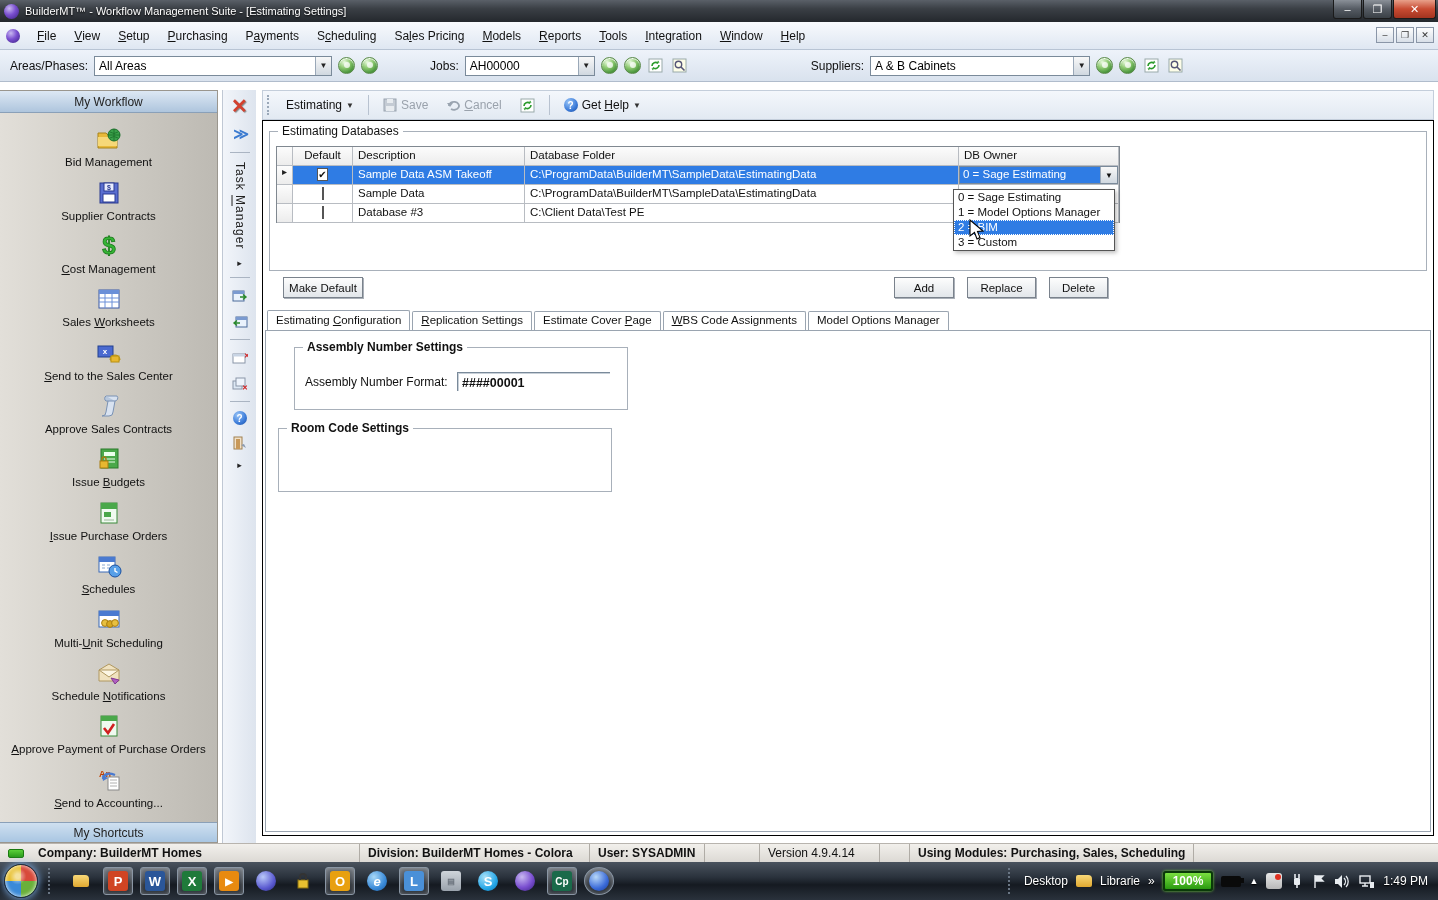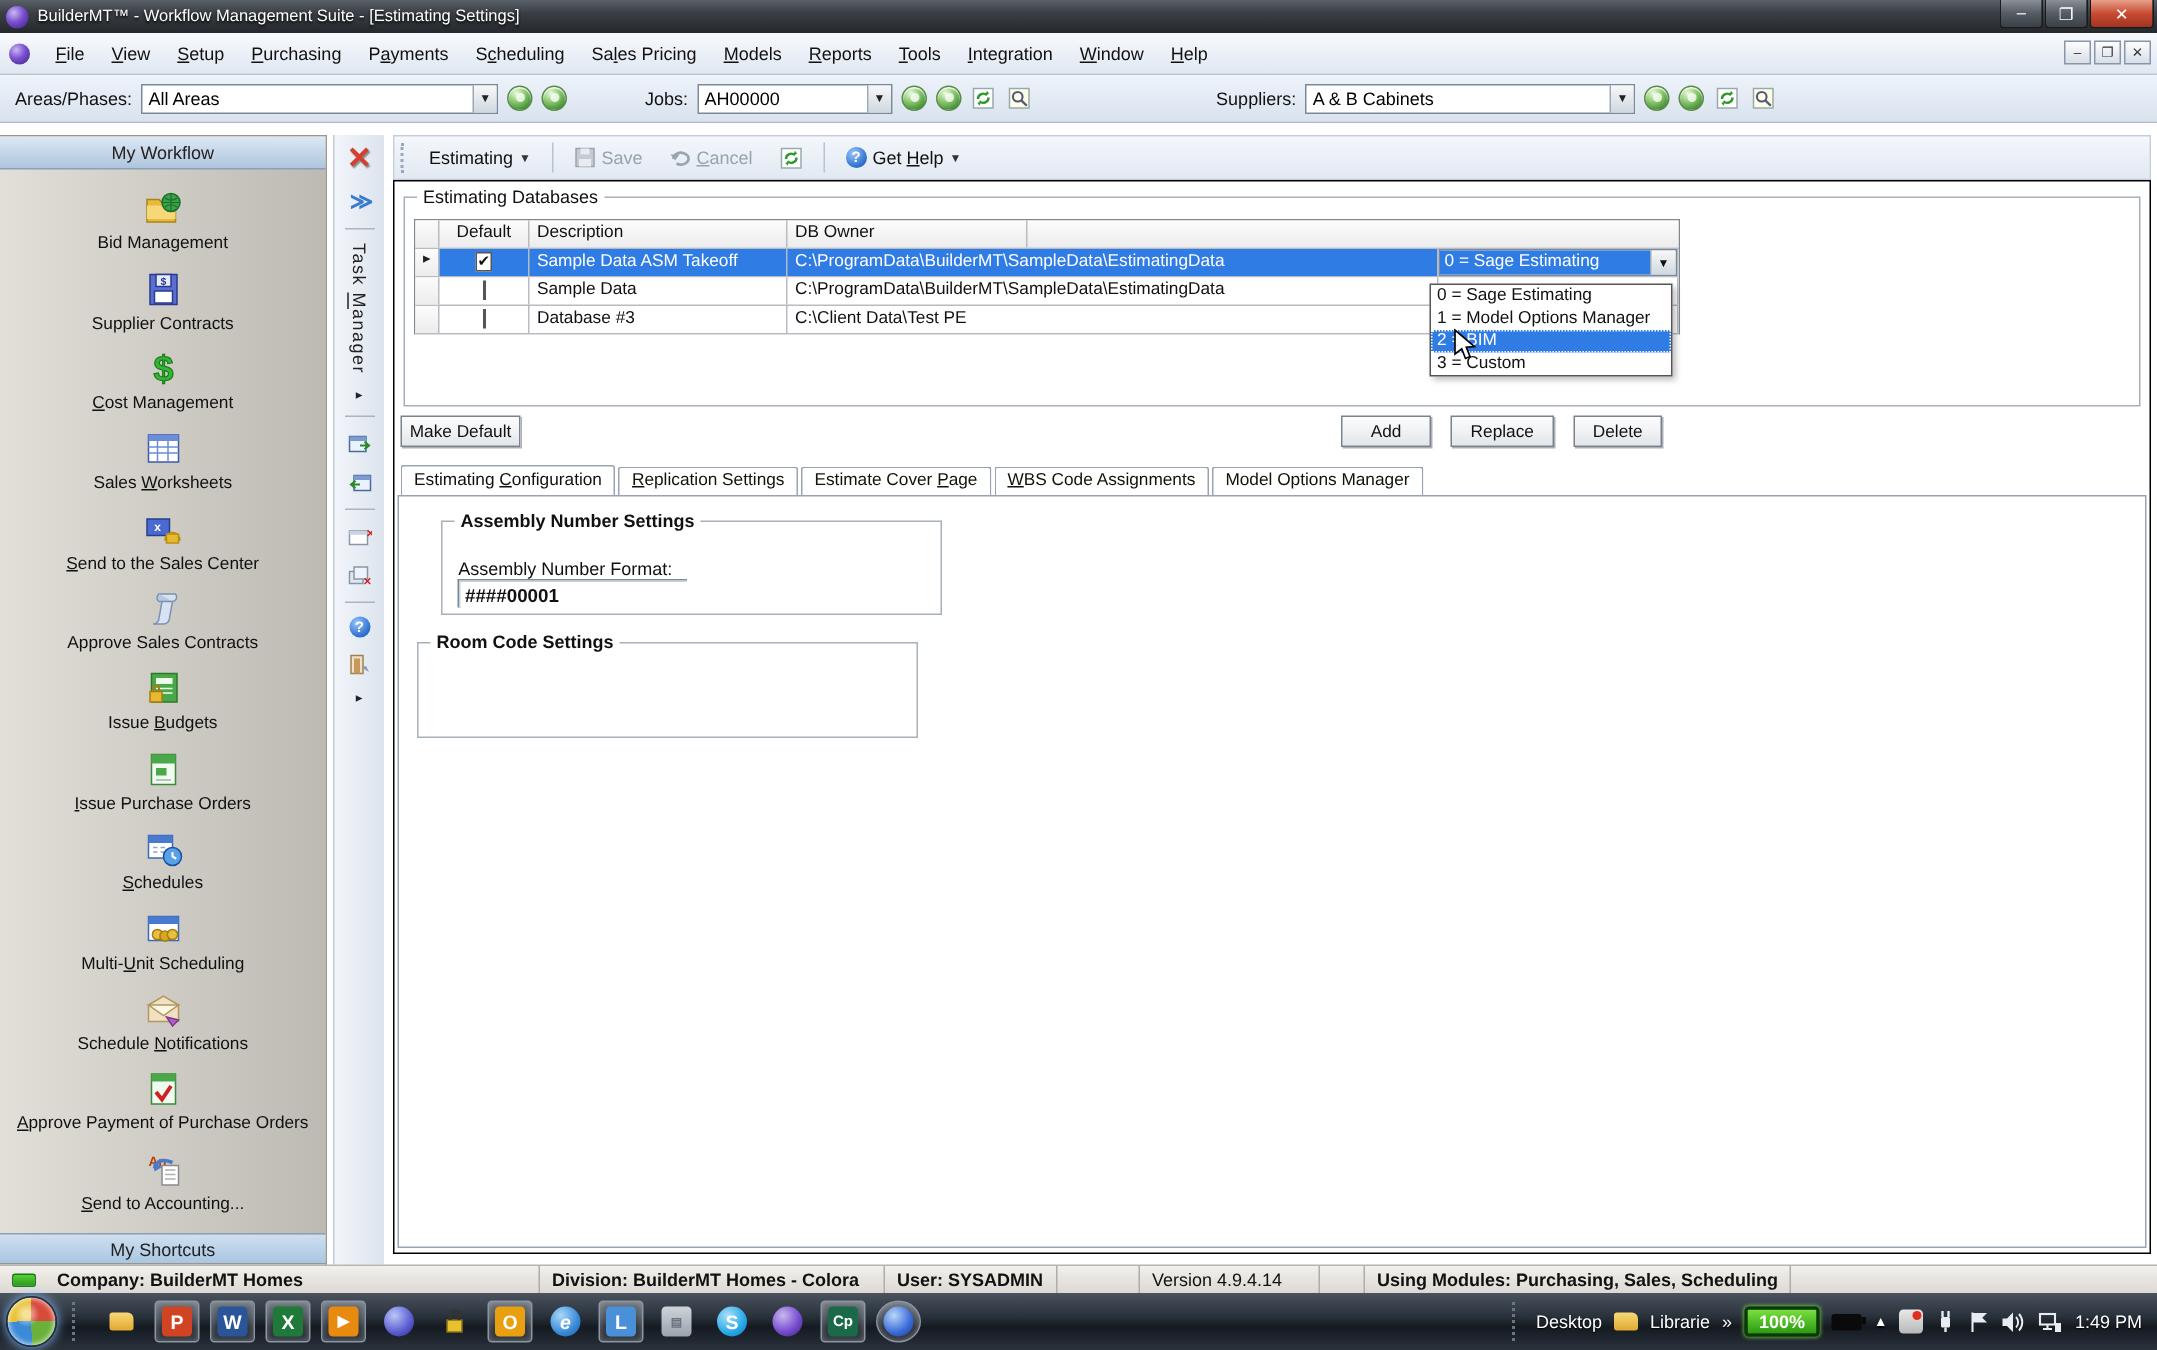--- a/index.html
+++ b/index.html
@@ -124,21 +124,21 @@
 
   
   .tabs { position:absolute; left:4px; top:190px; height:20px; display:flex; gap:2px; }
   .tab { border:1px solid #9aa4b0; border-bottom:none; background:#fff; padding:2px 8px 0 8px;
     font-size:11.5px; color:#111; border-radius:2px 2px 0 0; white-space:nowrap; cursor:pointer; }
   .tab.active { font-weight:normal; position:relative; top:-1px; padding-top:3px; }
   .tabpanel { position:absolute; left:2px; right:2px; top:209px; bottom:3px; border:1px solid #9aa4b0; background:#fff; }
 
   .asm-group { left:28px; top:16px; width:334px; height:63px; }
   .room-group { left:12px; top:97px; width:334px; height:64px; }
-  .fieldrow { position:absolute; left:10px; top:24px; display:flex; align-items:center;flex-direction:column; }
+  .fieldrow { position:absolute; left:10px; top:24px; display:flex; align-items:center; }
   .fieldrow .flabel { width:152px; color:#111; }
   .txtinput { width:153px; height:19px; border:1px solid #7a8a9a; border-right:none; border-bottom:none;
     box-shadow:inset 1px 1px 0 #c8d0d8; padding:2px 4px 0; font-weight:bold; font-size:12.5px;
     font-family:"Liberation Sans",sans-serif; color:#111; background:#fff; }
 
   
   .cursor { position:absolute; z-index:40; }
 
   
   .statusbar { position:absolute; left:0; top:843px; width:1438px; height:19px; background:linear-gradient(#f2f0ec,#dcd9d4);
@@ -487,20 +487,21 @@
     <div class="content-panel">
 
       <div class="groupbox db-group">
         <span class="glabel">Estimating Databases</span>
 
         <div class="grid">
           <div class="grow hdr">
             <div class="gcell c-sel"></div>
             <div class="gcell c-def">Default</div>
             <div class="gcell c-desc">Description</div>
+            <div class="gcell c-fold">Database Folder</div>
             <div class="gcell c-own" style="padding:2px 5px 0">DB Owner</div>
           </div>
 
           <div class="grow selected">
             <div class="gcell c-sel">▸</div>
             <div class="gcell c-def"><span class="chk">✔</span></div>
             <div class="gcell c-desc">Sample Data ASM Takeoff</div>
             <div class="gcell c-fold">C:\ProgramData\BuilderMT\SampleData\EstimatingData</div>
             <div class="gcell c-own">
               <div class="own-combo">
@@ -532,21 +533,21 @@
         <div class="dd-item">0 = Sage Estimating</div>
         <div class="dd-item">1 = Model Options Manager</div>
         <div class="dd-item hl">2 = BIM</div>
         <div class="dd-item">3 = Custom</div>
       </div>
 
       <svg class="cursor" style="left:706px; top:98px" width="17" height="22" viewBox="0 0 17 22">
         <path d="M1 1 L1 17 L5.5 13.5 L8 20 L11 18.6 L8.5 12.5 L14 12 Z" fill="#fff" stroke="#000" stroke-width="1.1"></path>
       </svg>
 
-      <div class="btn" style="left:4px; top:156px; width:80px">Make Default</div>
+      <div class="btn" style="left:20px; top:156px; width:80px">Make Default</div>
       <div class="btn" style="left:631px; top:156px; width:60px">Add</div>
       <div class="btn" style="left:704px; top:156px; width:69px">Replace</div>
       <div class="btn" style="left:786px; top:156px; width:59px">Delete</div>
 
       <div class="tabs">
         <span class="tab active">Estimating <u>C</u>onfiguration</span>
         <span class="tab"><u>R</u>eplication Settings</span>
         <span class="tab">Estimate Cover <u>P</u>age</span>
         <span class="tab"><u>W</u>BS Code Assignments</span>
         <span class="tab">Model Options Manager</span>

